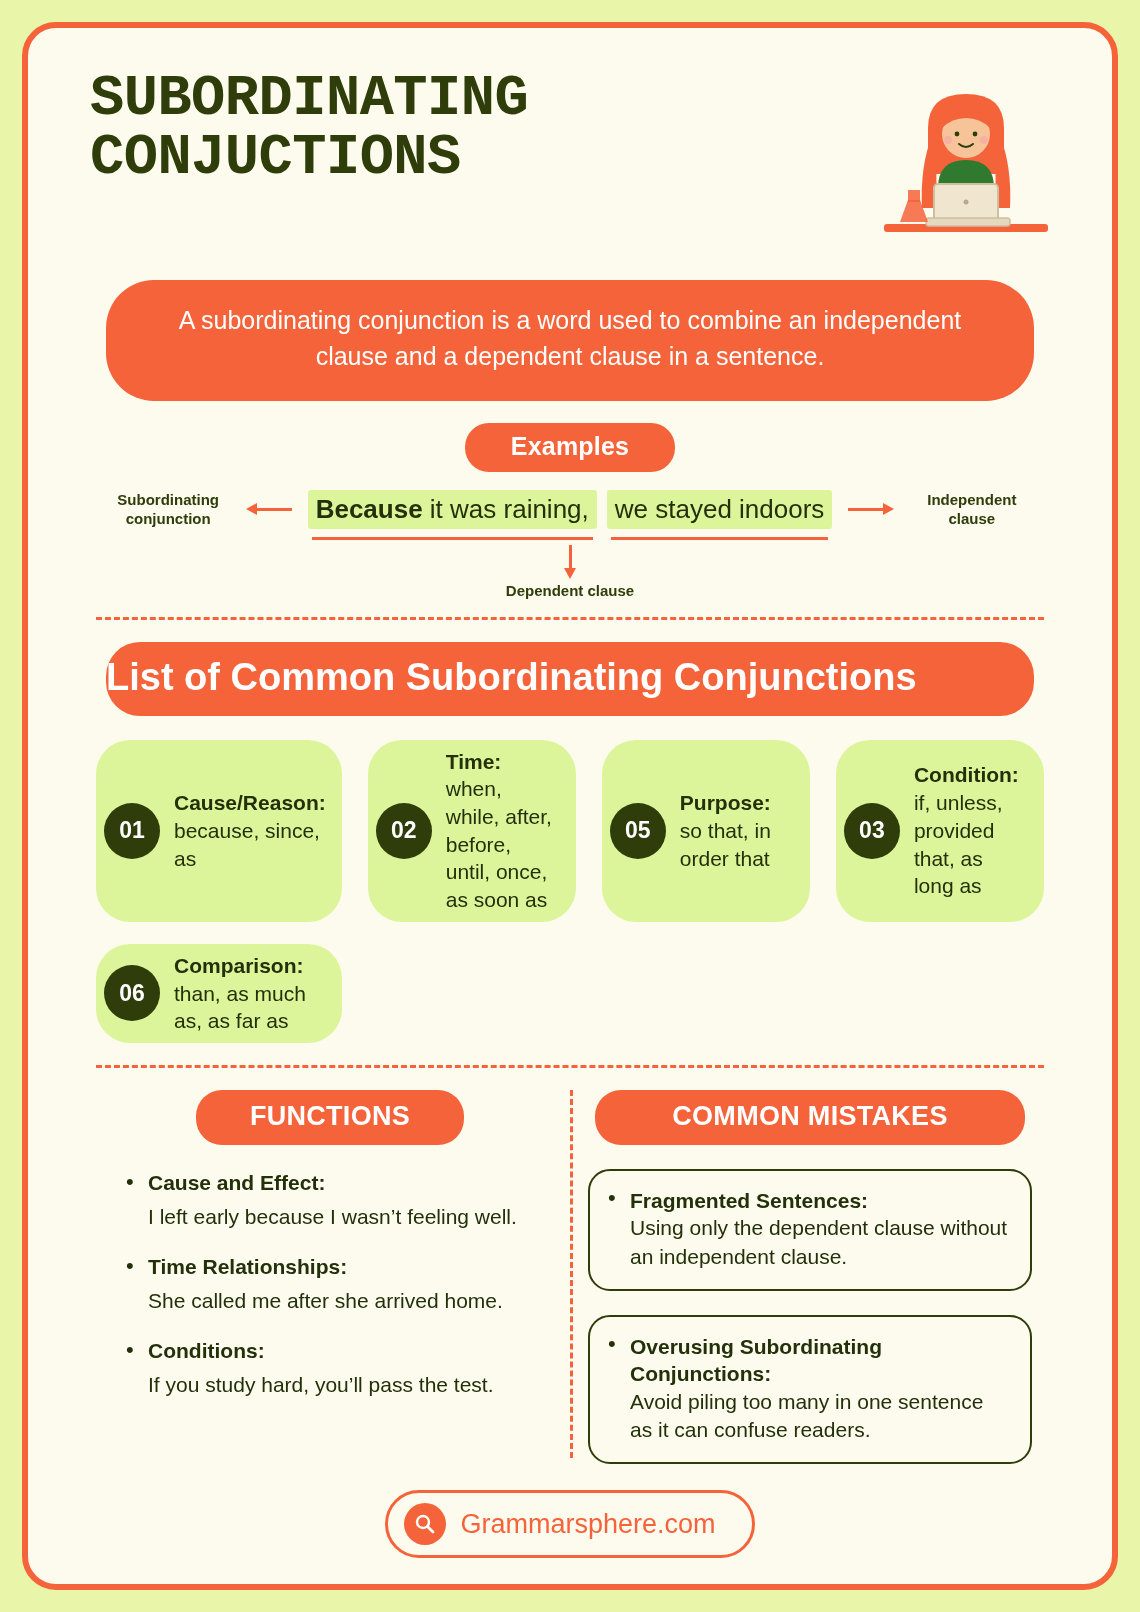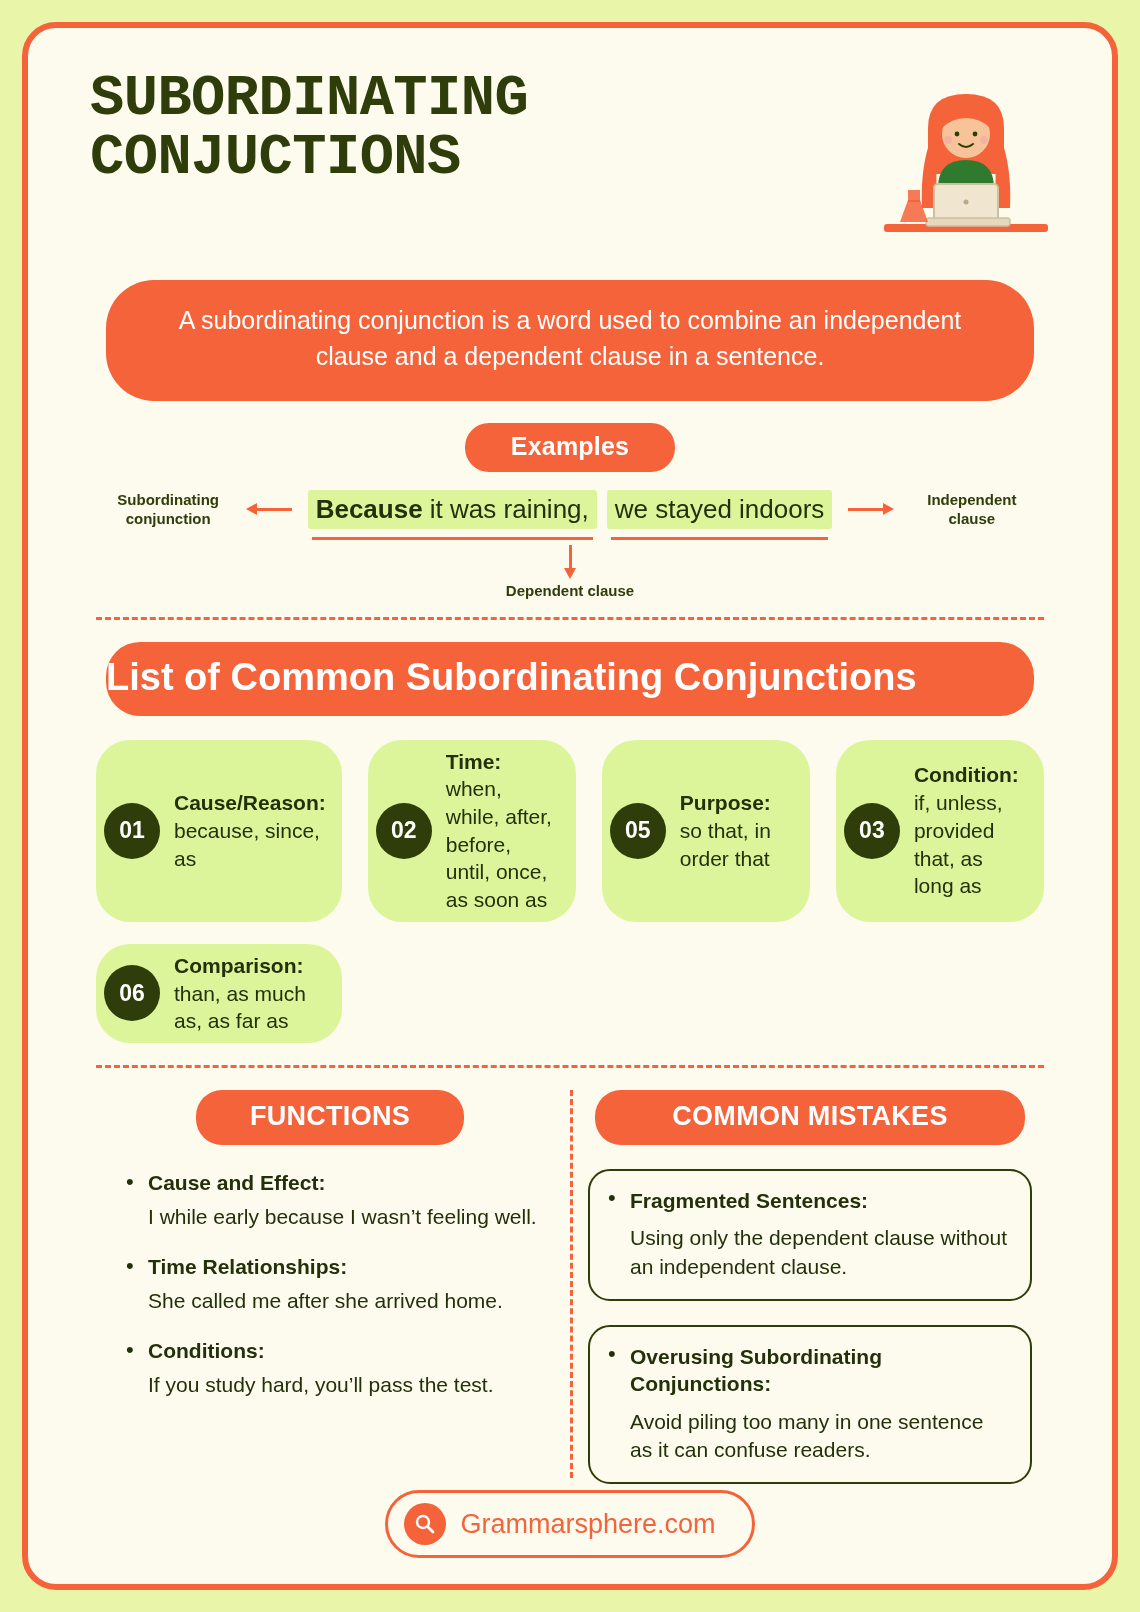--- a/index.html
+++ b/index.html
@@ -200,21 +200,21 @@
     border: 2px solid #2e3d09;
     border-radius: 22px;
     padding: 16px 20px 18px 16px;
     margin-top: 24px;
   }
   .mistake-item { position: relative; padding-left: 24px; }
   .mistake-item::before {
     content: "\2022"; position: absolute; left: 2px; top: -2px; font-size: 22px; color: #22310a;
   }
   .mistake-title { font-weight: 700; font-size: 21px; color: #22310a; line-height: 1.3; }
-  .mistake-desc { font-size: 21px; color: #22310a; margin-top: 10px; line-height: 1.35; }
+  .mistake-desc { font-size: 21px; color: #22310a; line-height: 1.35; }
 
   
   .footer {
     position: absolute;
     left: 0; right: 0; bottom: 26px;
     display: flex; justify-content: center;
   }
   .footer-pill {
     display: flex; align-items: center; gap: 14px;
     border: 3px solid #f4633a;
@@ -309,21 +309,21 @@
     <div class="dashed2"></div>
 
     <div class="bottom">
       <div class="vdivide"></div>
 
       <div class="col left">
         <div class="sec-head">FUNCTIONS</div>
         <div class="func-list">
           <div class="func-item">
             <div class="func-title">Cause and Effect:</div>
-            <div class="func-ex">I while early because I wasn’t feeling well.</div>
+            <div class="func-ex">I left early because I wasn’t feeling well.</div>
           </div>
           <div class="func-item">
             <div class="func-title">Time Relationships:</div>
             <div class="func-ex">She called me after she arrived home.</div>
           </div>
           <div class="func-item">
             <div class="func-title">Conditions:</div>
             <div class="func-ex">If you study hard, you’ll pass the test.</div>
           </div>
         </div>

